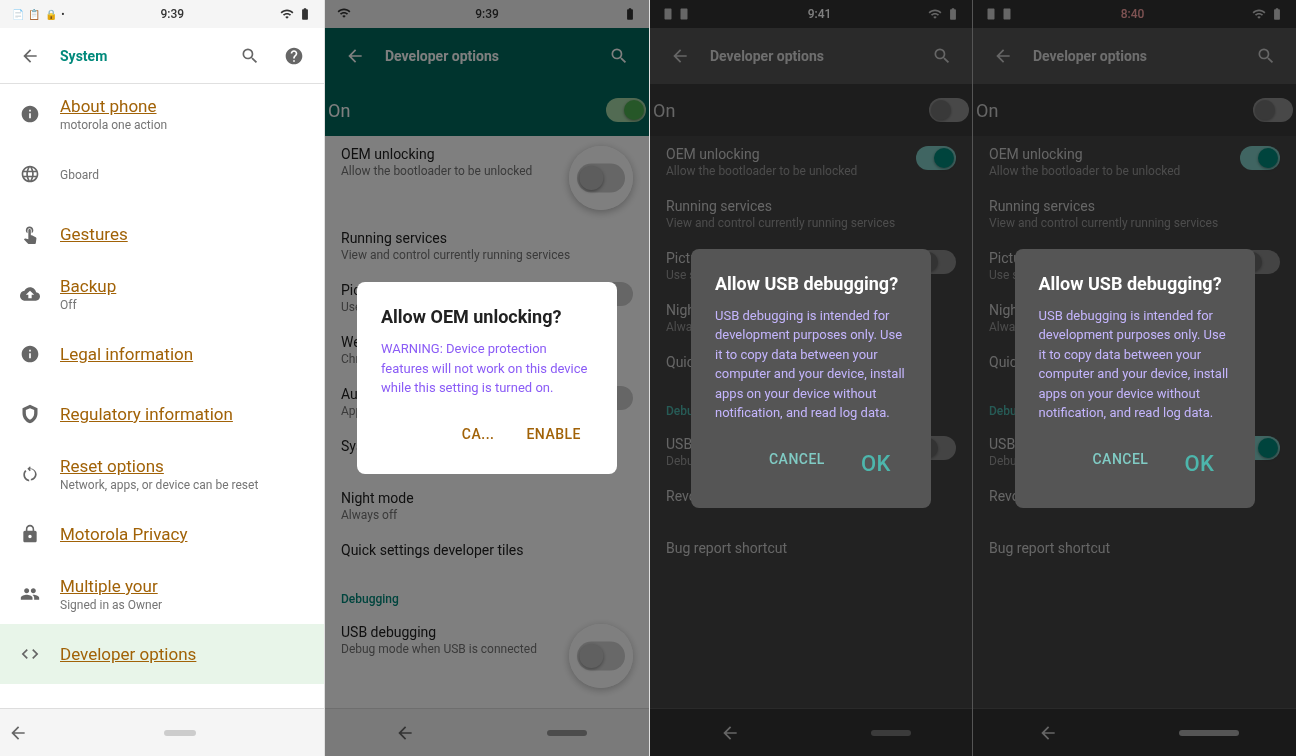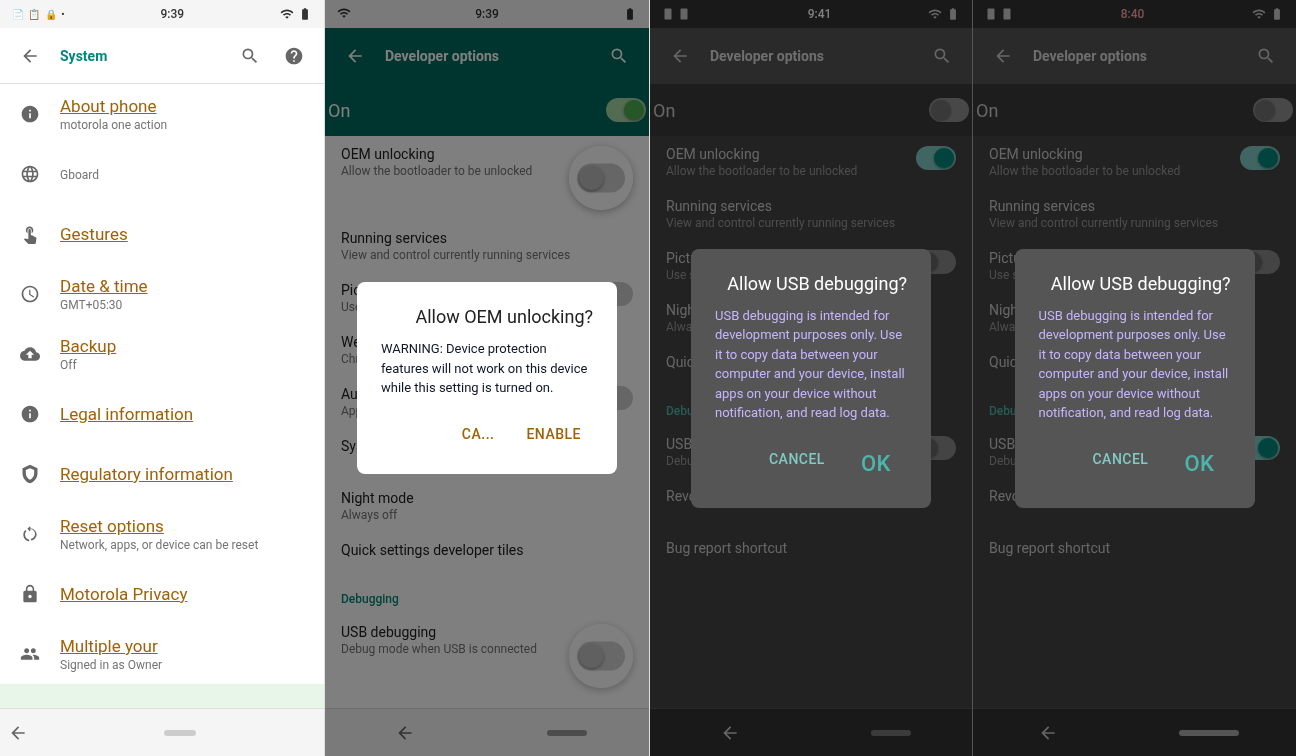--- a/index.html
+++ b/index.html
@@ -71,23 +71,23 @@
 
     
     .bottom-bar { height: 48px; background: #f5f5f5; display: flex; align-items: center; justify-content: space-around; border-top: 1px solid #ddd; }
     .bottom-bar-dark { background: #333; border-top: 1px solid #555; }
     .bottom-bar-btn { width: 36px; height: 36px; display: flex; align-items: center; justify-content: center; cursor: pointer; }
 
     
     .dialog-overlay { position: absolute; top: 0; left: 0; right: 0; bottom: 0; background: rgba(0,0,0,0.5); display: flex; align-items: center; justify-content: center; z-index: 10; }
     .dialog { background: #fff; border-radius: 8px; padding: 24px; max-width: 260px; width: 90%; }
     .dialog-dark { background: #555; }
-    .dialog-title { font-size: 18px; font-weight: 400; color: #212121; margin-bottom: 12px; text-align: right; }
+    .dialog-title { font-size: 18px; font-weight: 700; color: #212121; margin-bottom: 12px; }
     .dialog-title-dark { color: #fff; }
-    .dialog-body { font-size: 13px; color: #0f172a; line-height: 1.5; margin-bottom: 20px; }
+    .dialog-body { font-size: 13px; color: #8b5cf6; line-height: 1.5; margin-bottom: 20px; }
     .dialog-body-dark { color: #c4b5fd; }
     .dialog-actions { display: flex; justify-content: flex-end; gap: 8px; }
     .dialog-btn { font-size: 14px; font-weight: 500; color: #a16207; padding: 8px 12px; cursor: pointer; border-radius: 4px; text-transform: uppercase; letter-spacing: 0.5px; }
     .dialog-btn-large { font-size: 22px; font-weight: 500; color: #00897b; padding: 8px 16px; }
 
     
     .watermark { position: absolute; bottom: 40%; left: 50%; transform: translateX(-50%); font-size: 22px; color: rgba(200,200,200,0.35); white-space: nowrap; pointer-events: none; letter-spacing: 2px; }
 
     
     ::-webkit-scrollbar { width: 4px; }
@@ -159,31 +159,20 @@
       </div>
     </div>
     <div class="settings-item">
       <div class="settings-item-icon">
         <svg width="20" height="20" viewBox="0 0 24 24" fill="#666">
             <path d="M9 11.24V7.5C9 6.12 10.12 5 11.5 5S14 6.12 14 7.5v3.74c1.21-.81 2-2.18 2-3.74C16 5.01 13.99 3 11.5 3S7 5.01 7 7.5c0 1.56.79 2.93 2 3.74zm9.84 4.63l-4.54-2.26c-.17-.07-.35-.11-.54-.11H13v-6c0-.83-.67-1.5-1.5-1.5S10 6.67 10 7.5v10.74l-3.43-.72c-.08-.01-.15-.03-.24-.03-.31 0-.59.13-.79.33l-.79.8 4.94 4.94c.27.27.65.44 1.06.44h6.79c.75 0 1.33-.55 1.44-1.28l.75-5.27c.01-.07.02-.14.02-.2 0-.62-.38-1.16-.91-1.38z"></path>
           </svg>
       </div>
       <div class="settings-item-text">
         <div class="settings-item-title">Gestures</div>
-      </div>
-    </div>
-    <div class="settings-item">
-      <div class="settings-item-icon">
-        <svg width="20" height="20" viewBox="0 0 24 24" fill="#666">
-            <path d="M11.99 2C6.47 2 2 6.48 2 12s4.47 10 9.99 10C17.52 22 22 17.52 22 12S17.52 2 11.99 2zM12 20c-4.42 0-8-3.58-8-8s3.58-8 8-8 8 3.58 8 8-3.58 8-8 8zm.5-13H11v6l5.25 3.15.75-1.23-4.5-2.67V7z"></path>
-          </svg>
-      </div>
-      <div class="settings-item-text">
-        <div class="settings-item-title">Date &amp; time</div>
-        <div class="settings-item-subtitle">GMT+05:30</div>
       </div>
     </div>
     <div class="settings-item">
       <div class="settings-item-icon">
         <svg width="20" height="20" viewBox="0 0 24 24" fill="#666">
             <path d="M19.35 10.04C18.67 6.59 15.64 4 12 4 9.11 4 6.6 5.64 5.35 8.04 2.34 8.36 0 10.91 0 14c0 3.31 2.69 6 6 6h13c2.76 0 5-2.24 5-5 0-2.64-2.05-4.78-4.65-4.96zM14 13v4h-4v-4H7l5-5 5 5h-3z"></path>
           </svg>
       </div>
       <div class="settings-item-text">
         <div class="settings-item-title">Backup</div>

